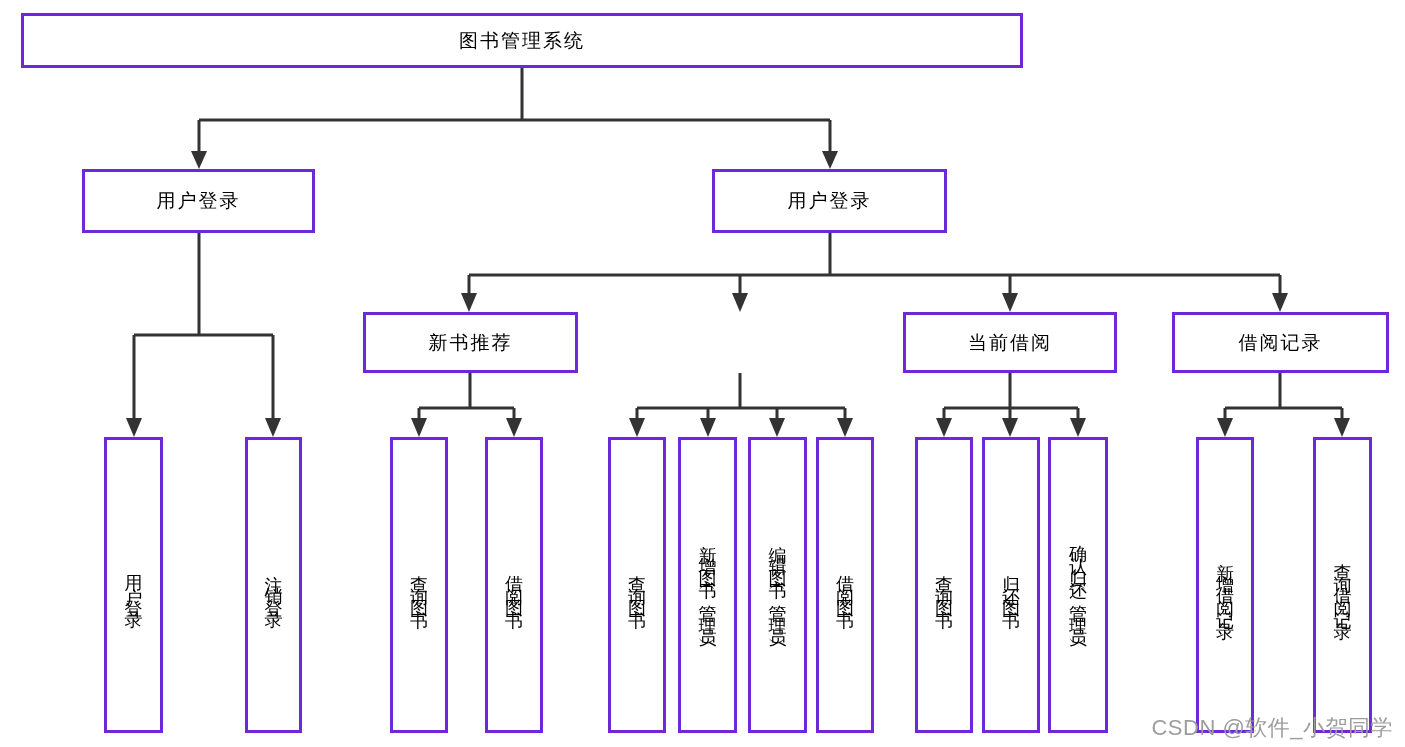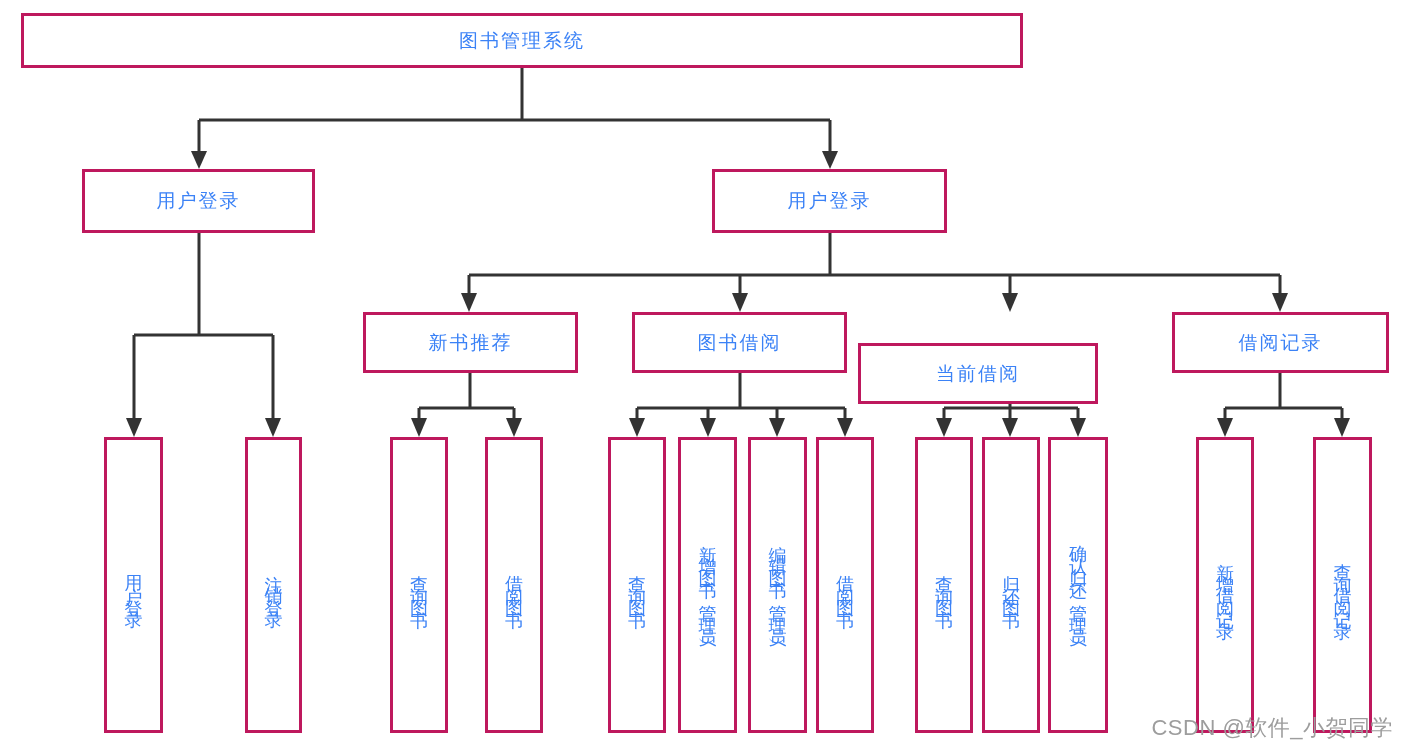--- a/index.html
+++ b/index.html
@@ -19,25 +19,25 @@
     position: absolute;
     left: 0;
     top: 0;
     width: 1405px;
     height: 747px;
   }
   .box {
     position: absolute;
     box-sizing: border-box;
     background: #ffffff;
-    border: 3px solid #be185d;
+    border: 3px solid #6d28d9;
     display: flex;
     align-items: center;
     justify-content: center;
-    color: #3b82f6;
+    color: #000000;
   }
   .hlabel {
     font-size: 19px;
     letter-spacing: 2px;
     white-space: nowrap;
   }
   .leaf {
     top: 437px;
     height: 296px;
   }
@@ -135,24 +135,21 @@
   <div class="box" style="left:82px; top:169px; width:233px; height:64px;">
     <span class="hlabel">用户登录</span>
   </div>
   <div class="box" style="left:712px; top:169px; width:235px; height:64px;">
     <span class="hlabel">用户登录</span>
   </div>
 
   <div class="box" style="left:363px; top:312px; width:215px; height:61px;justify-content:center;">
     <span class="hlabel">新书推荐</span>
   </div>
-  <div class="box" style="left:632px; top:312px; width:215px; height:61px;">
-    <span class="hlabel">图书借阅</span>
-  </div>
-  <div class="box" style="left:858px; top:312px; width:240px; height:61px;margin-top:31px;">
+  <div class="box" style="left:903px; top:312px; width:214px; height:61px;">
     <span class="hlabel">当前借阅</span>
   </div>
   <div class="box" style="left:1172px; top:312px; width:217px; height:61px;">
     <span class="hlabel">借阅记录</span>
   </div>
 
   <div class="box leaf" style="left:104px; width:59px;">
     <span class="vtext">用户登录</span>
   </div>
   <div class="box leaf" style="left:245px; width:57px;">

